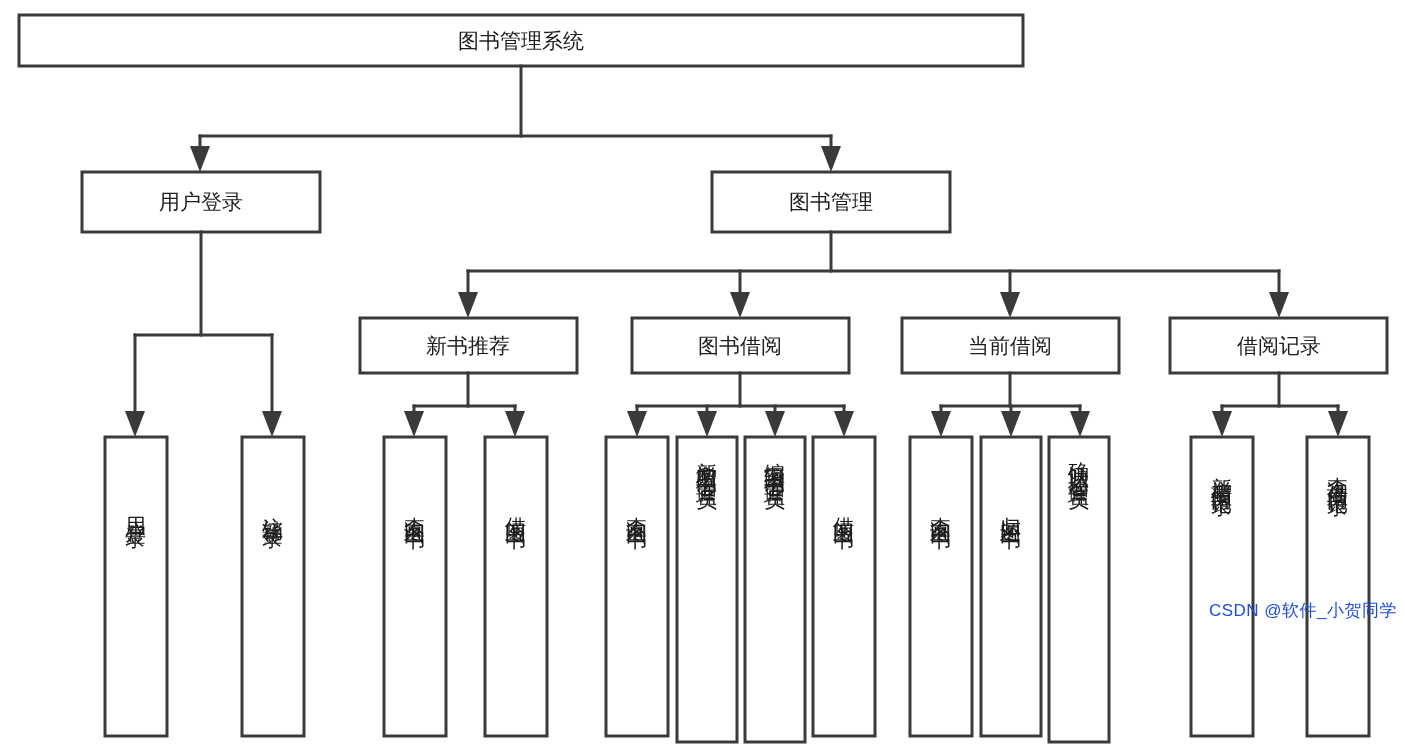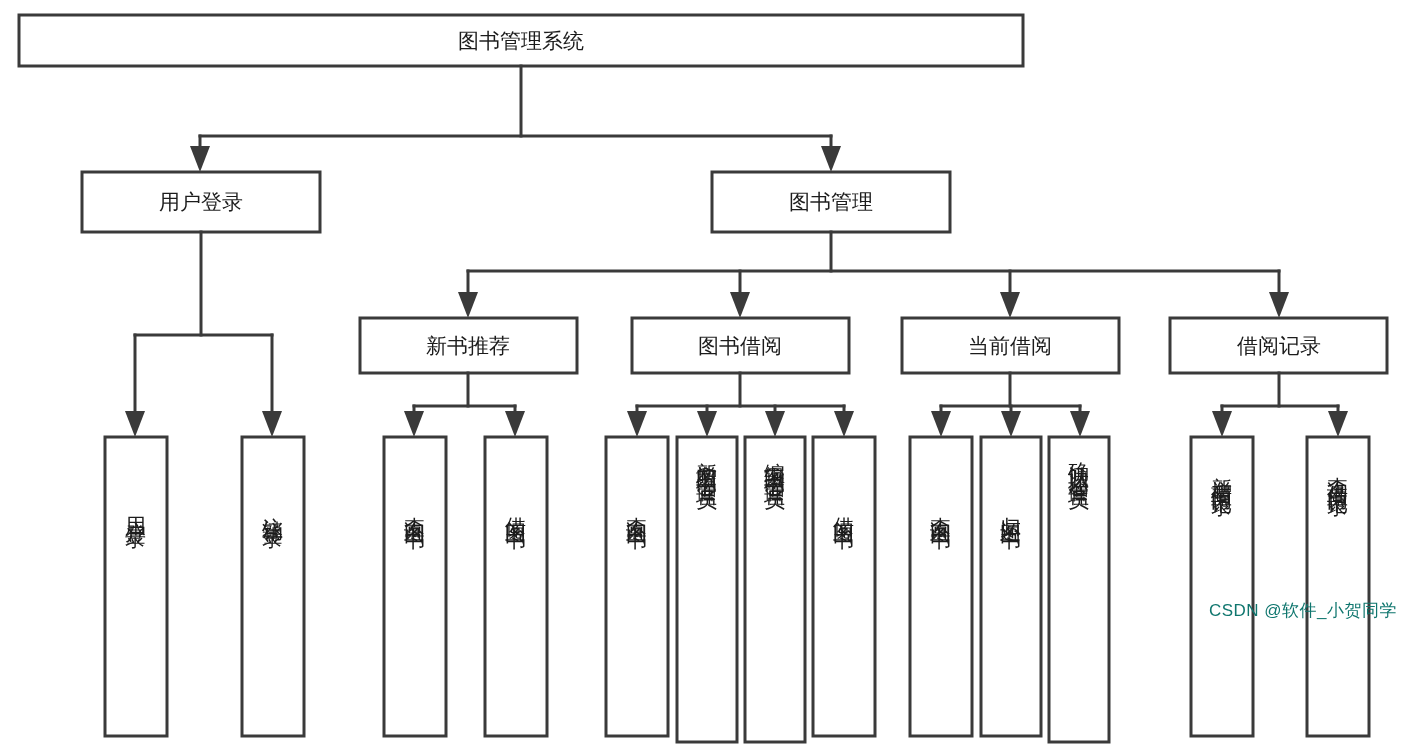--- a/index.html
+++ b/index.html
@@ -64,21 +64,21 @@
     line-height: 1;
     letter-spacing: 4px;
     white-space: nowrap;
   }
   .watermark {
     position: absolute;
     right: 8px;
     bottom: 6px;
     font-family: "Liberation Sans", "DejaVu Sans", sans-serif;
     font-size: 17px;
-    color: #0f766e;
+    color: #1d4ed8;
     white-space: nowrap;
     letter-spacing: 0.5px;
     margin-left: 8px;
   }
 </style>
 </head>
 <body>
 
 <div id="diagram-root">
 

